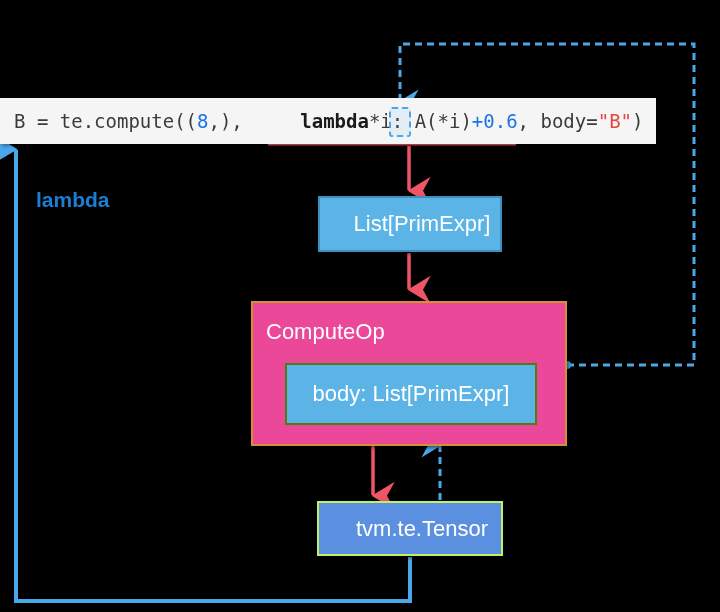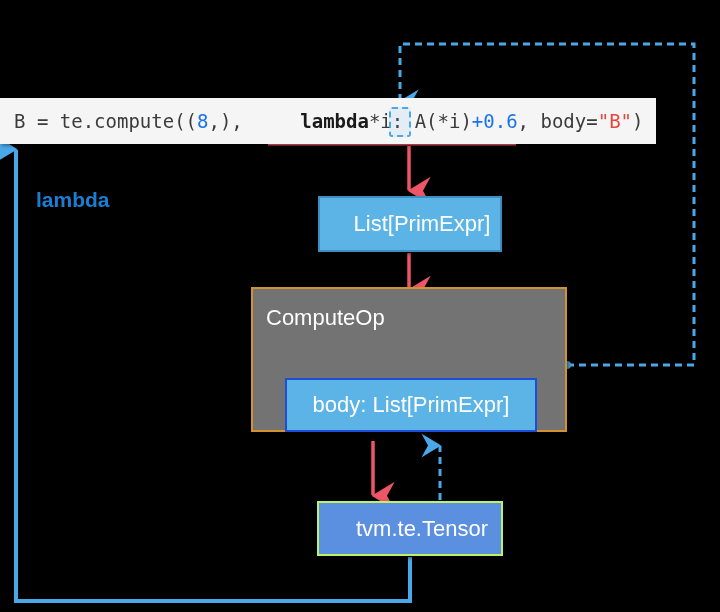--- a/index.html
+++ b/index.html
@@ -63,49 +63,48 @@
     left: 318px;
     top: 196px;
     width: 184px;
     height: 56px;
     background: #5bb4e5;
     border: 2px solid #3e8fc0;
   }
 
   #node-computeop {
     left: 251px;
-    top: 287px;
+    top: 301px;
     width: 316px;
     height: 145px;
-    background: #737373;
+    background: #ec4899;
     border: 2px solid #d4912f;
     display: block;
   }
   #computeop-title {
     position: absolute;
     left: 13px;
     top: 16px;
     font-size: 22px;
     line-height: 26px;
     color: #ffffff;
   }
   #node-body-primexpr {
     position: absolute;
     left: 32px;
     top: 60px;
     width: 252px;
-    height: 54px;
+    height: 62px;
     background: #5bb4e5;
-    border: 2px solid #1d4ed8;
+    border: 2px solid #4d7c0f;
     box-sizing: border-box;
     display: flex;
     align-items: center;
     justify-content: center;
     color: #fff;
-    margin-top: 29px;
   }
 
   #node-tensor {
     left: 317px;
     top: 501px;
     width: 186px;
     height: 55px;
     background: #5b8fe0;
     border: 2px solid #bef264;
   }

